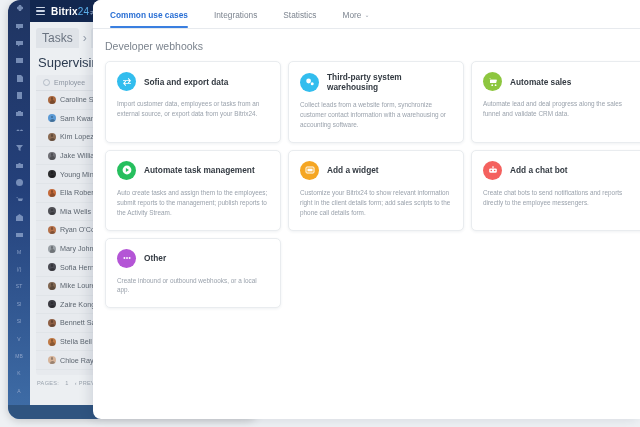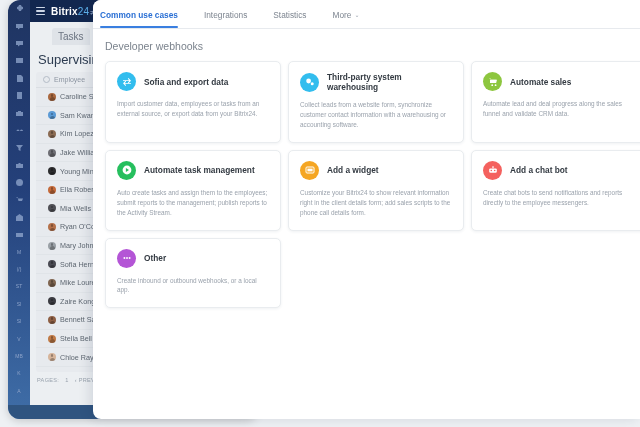--- a/index.html
+++ b/index.html
@@ -37,22 +37,22 @@
   #logo{font-size:10px;font-weight:bold;letter-spacing:.2px}
   #logo .n{color:#5fb4f0;font-weight:normal}
   #logo .eq{color:#7e93b5;font-size:8px;margin-left:1px}
   #pill{
     width:24px;height:13px;border-radius:7px;background:#2d8bd8;
     display:flex;align-items:center;justify-content:center;color:#fff;font-size:7px;
   }
   #content-col{position:absolute;left:22px;top:22px;right:0;bottom:0;background:#eceff2;}
   #crumbs{display:flex;gap:3px;padding:6px 6px 0 6px;}
   .crumb{
-    background:#dfe3e8;color:#6a7380;font-size:10px;
-    padding:3px 6px;border-radius:3px 3px 0 0;white-space:nowrap;margin-left:16px;
+    background:#dfe3e8;color:#6a7380;font-size:12px;
+    padding:3px 6px;border-radius:3px 3px 0 0;white-space:nowrap;
   }
   .crumb.sep{background:transparent;padding:3px 1px;color:#98a1ad}
   #page-title-row{
     padding:7px 8px 5px 8px;display:flex;align-items:center;gap:4px;
   }
   #page-title{font-size:13px;color:#2c3b50;font-weight:normal;}
   #star{color:#c3c9d2;font-size:9px}
   #grid-card{
     margin:0 6px;background:#e7eaee;border-radius:3px;overflow:hidden;height:300px;position:relative;
   }
@@ -75,21 +75,21 @@
     position:absolute;left:0;bottom:0;width:100%;height:14px;background:#2f5480;
   }
 
   
   #panel{
     position:absolute;left:93px;top:0;width:547px;height:419px;
     background:#fff;border-radius:8px 0 0 8px;overflow:hidden;
     box-shadow:-3px 0 12px rgba(20,40,70,.13);
   }
   #tabs{
-    display:flex;align-items:flex-end;gap:0;height:28px;padding:0 0;
+    display:flex;align-items:flex-end;gap:0;height:28px;padding:0 10px;
     border-bottom:1px solid #e7eaee;background:#fff;
   }
   .tab{
     font-size:8.3px;color:#7d8590;padding:0 13px 8px 13px;position:relative;white-space:nowrap;cursor:pointer;
   }
   .tab:first-child{padding-left:7px}
   .tab.active{color:#2a6fd4;font-weight:bold}
   .tab.active::after{
     content:"";position:absolute;left:7px;right:13px;bottom:0;height:2px;background:#3a7fe0;border-radius:1px;
   }

